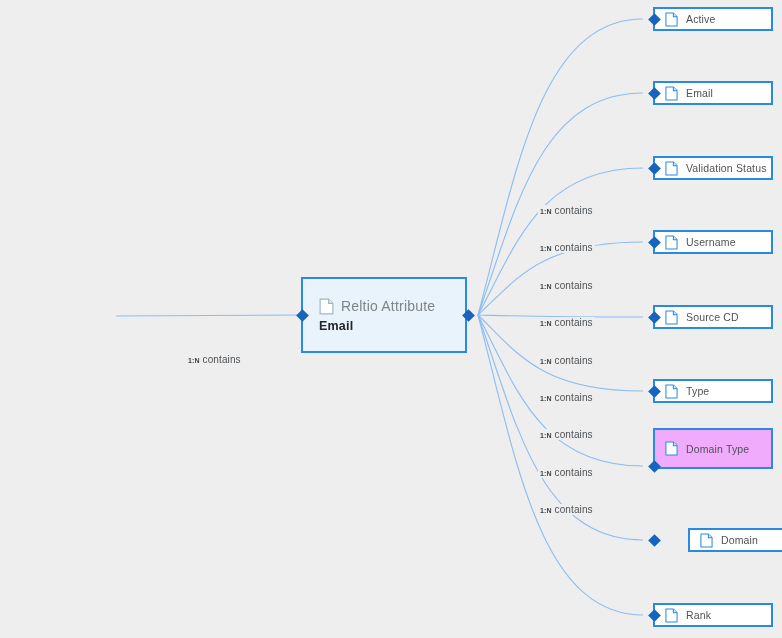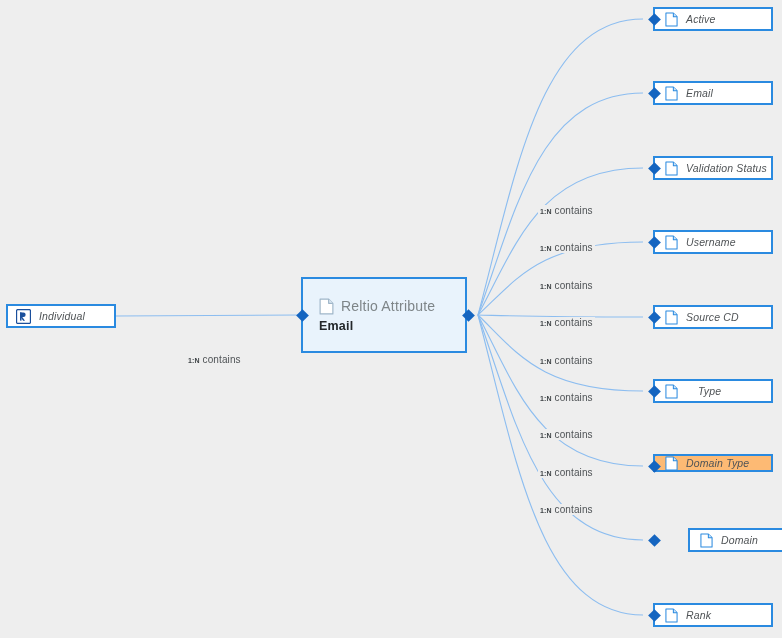--- a/index.html
+++ b/index.html
@@ -35,21 +35,20 @@
   .node.attr {
     height: 24px;
     padding-left: 10px;
     gap: 8px;
   }
   .node-label {
     font-size: 10.5px;
     color: #4f5356;
     letter-spacing: .15px;
     white-space: nowrap;
-    font-style: italic;
   }
   
   #node-individual {
     left: 6px;
     top: 304px;
     width: 110px;
     height: 24px;
     padding-left: 8px;
     gap: 8px;
   }
@@ -140,30 +139,20 @@
       <path d="M 478 315 C 516 208.44, 540 93, 643 93" fill="none" stroke="#8cbdf0" stroke-width="1.1"></path>
       <path d="M 478 315 C 516 244.44, 540 168, 643 168" fill="none" stroke="#8cbdf0" stroke-width="1.1"></path>
       <path d="M 478 315 C 516 279.96, 540 242, 643 242" fill="none" stroke="#8cbdf0" stroke-width="1.1"></path>
       <path d="M 478 315 C 516 315.96, 540 317, 643 317" fill="none" stroke="#8cbdf0" stroke-width="1.1"></path>
       <path d="M 478 315 C 516 351.48, 540 391, 643 391" fill="none" stroke="#8cbdf0" stroke-width="1.1"></path>
       <path d="M 478 315 C 516 387.48, 540 466, 643 466" fill="none" stroke="#8cbdf0" stroke-width="1.1"></path>
       <path d="M 478 315 C 516 423, 540 540, 643 540" fill="none" stroke="#8cbdf0" stroke-width="1.1"></path>
       <path d="M 478 315 C 516 459, 540 615, 643 615" fill="none" stroke="#8cbdf0" stroke-width="1.1"></path>
     </svg>
 
-  <div class="node attr" id="node-individual" style="left: 6px; top: 304px; width: 110px; height: 24px;">
-    <span class="r-logo">
-      <svg viewBox="0 0 16 16" width="15" height="15" xmlns="http://www.w3.org/2000/svg">
-        <rect x="0.6" y="0.6" width="14.8" height="14.8" rx="1.2" fill="none" stroke="#1a4f9c" stroke-width="1.3"></rect>
-        <path d="M4.3 3.6 h3.6 a2.4 2.4 0 0 1 0 4.8 h-1.2 l2.9 4 h-2.0 l-2.7 -3.9 z" fill="#1a4f9c"></path>
-        <rect x="4.3" y="3.6" width="1.6" height="8.8" fill="#1a4f9c"></rect>
-      </svg>
-    </span>
-    <span class="node-label">Individual</span>
-  </div>
 
   <div class="node" id="node-email" style="left: 301px; top: 277px; width: 166px; height: 76px; background: rgb(233, 243, 252);">
     <div class="sub">
       <span>
         <svg class="doc-icon big" viewBox="0 0 14 16" xmlns="http://www.w3.org/2000/svg">
           <path d="M1 1 h8 l4 4 v10 h-12 z" fill="#ffffff" stroke="#9fb6c9" stroke-width="1.1" stroke-linejoin="round"></path>
           <path d="M9 1 v4 h4" fill="#dce8f2" stroke="#9fb6c9" stroke-width="1.1" stroke-linejoin="round"></path>
         </svg>
       </span>
       <span class="sub-text">Reltio Attribute</span>
@@ -247,28 +236,28 @@
         <span class="card">1:N</span>
         <span class="verb">contains</span>
       </div>
       <div class="node attr" style="left: 653px; top: 379px; width: 120px; height: 24px; border-color: rgb(42, 138, 224); background: rgb(255, 255, 255);">
         <span style="display: flex; flex: 0 0 13px;">
           <svg class="doc-icon" viewBox="0 0 14 16" xmlns="http://www.w3.org/2000/svg">
             <path d="M1 1 h8 l4 4 v10 h-12 z" fill="#ffffff" stroke="#2a8ae0" stroke-width="1.1" stroke-linejoin="round"></path>
             <path d="M9 1 v4 h4" fill="#cfe4f7" stroke="#2a8ae0" stroke-width="1.1" stroke-linejoin="round"></path>
           </svg>
         </span>
-        <span class="node-label" style="color: rgb(79, 83, 86); margin-left: 12px;">Type</span>
+        <span class="node-label" style="color: rgb(79, 83, 86);">Type</span>
       </div>
       <div class="anchor" style="left: 649.5px; top: 386.5px; background: rgb(21, 101, 192);"></div>
       <div class="edge-label" style="left: 538px; top: 348px; background: rgb(238, 238, 238);">
         <span class="card">1:N</span>
         <span class="verb">contains</span>
       </div>
-      <div class="node attr" style="left: 653px; top: 454px; width: 120px; height: 18px; border-color: rgb(42, 138, 224); background: #fdba74;">
+      <div class="node attr" style="left: 653px; top: 428px; width: 120px; height: 41px; border-color: rgb(42, 138, 224); background: #f0abfc;">
         <span style="display: flex; flex: 0 0 13px;">
           <svg class="doc-icon" viewBox="0 0 14 16" xmlns="http://www.w3.org/2000/svg">
             <path d="M1 1 h8 l4 4 v10 h-12 z" fill="#ffffff" stroke="#2a8ae0" stroke-width="1.1" stroke-linejoin="round"></path>
             <path d="M9 1 v4 h4" fill="#cfe4f7" stroke="#2a8ae0" stroke-width="1.1" stroke-linejoin="round"></path>
           </svg>
         </span>
         <span class="node-label" style="color: rgb(79, 83, 86);">Domain Type</span>
       </div>
       <div class="anchor" style="left: 649.5px; top: 461.5px; background: rgb(21, 101, 192);"></div>
       <div class="edge-label" style="left: 538px; top: 385px; background: rgb(238, 238, 238);">

